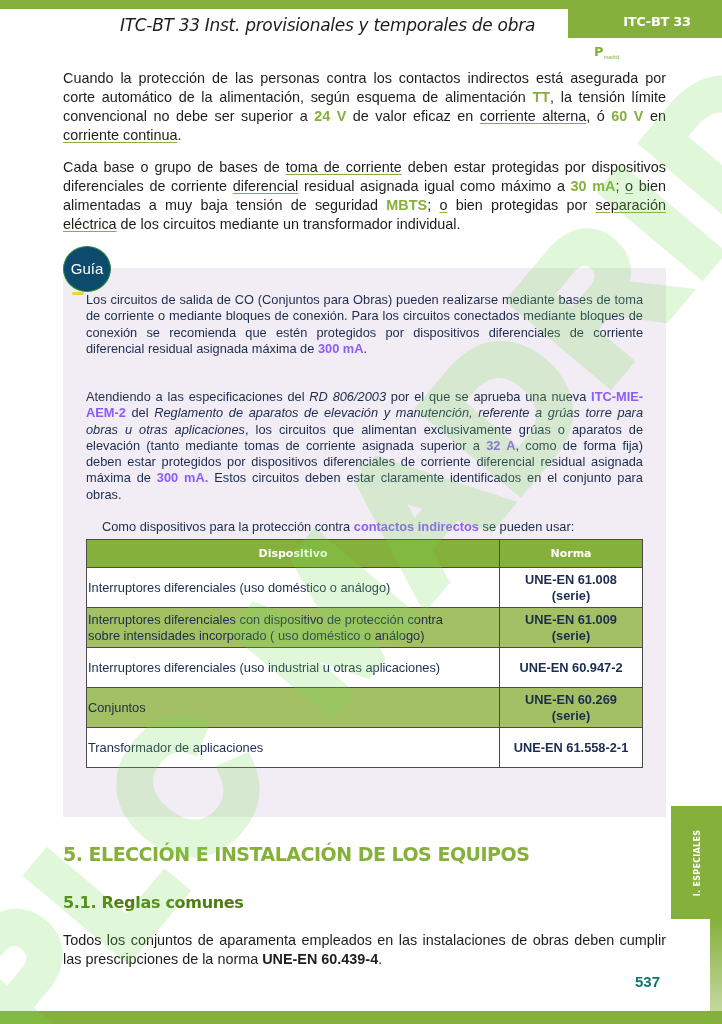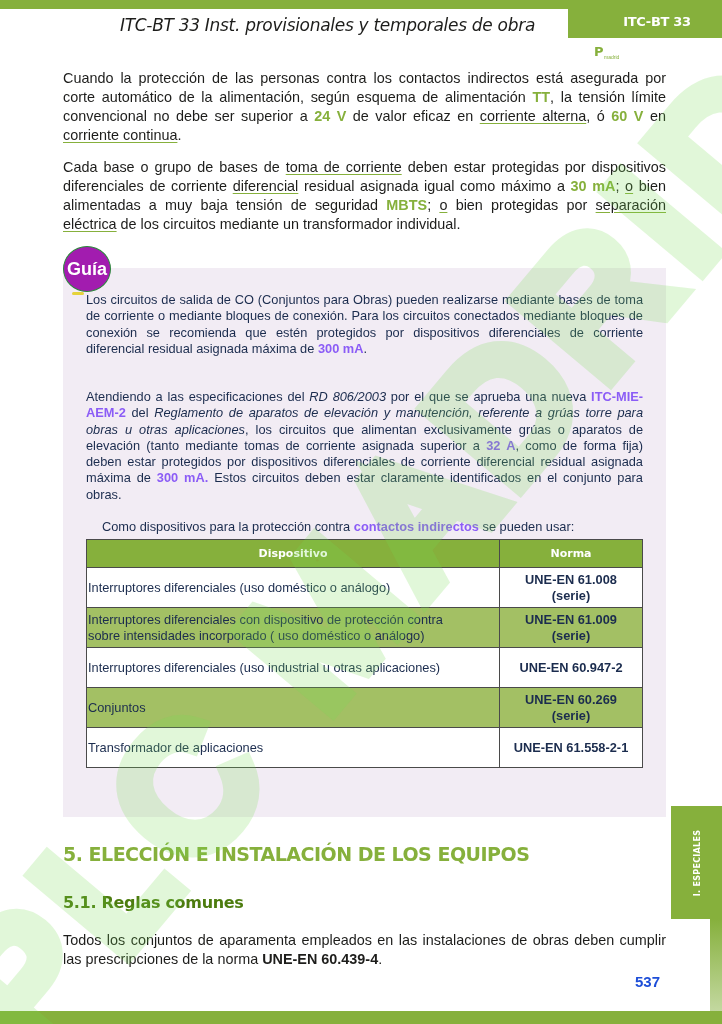--- a/index.html
+++ b/index.html
@@ -15,22 +15,22 @@
   .logo .lp { position: absolute; left: 0; top: 0; font-family: "DejaVu Sans", sans-serif; font-size: 13px; font-weight: bold; color: #86b03c; letter-spacing: -2px; }
   .logo .lm { position: absolute; left: 10px; top: 10px; font-size: 5px; color: #86b03c; }
 
   .para { position: absolute; left: 63px; width: 603px; font-size: 14.4px; line-height: 19px; text-align: justify; color: #1d1d1b; }
   .para .g { color: #86b03c; font-weight: bold; }
   .para .u { text-decoration: underline; text-decoration-color: #86b03c; text-underline-offset: 2px; }
   .p1 { top: 69px; }
   .p2 { top: 158px; }
 
   .guide-box { position: absolute; left: 63px; top: 268px; width: 603px; height: 549px; background: #f2ecf4; }
-  .guide-badge { position: absolute; left: 63px; top: 246px; width: 48px; height: 46px; border-radius: 50%; background: #a21caf;
-    border: 1.5px solid #2b8a3a; color: #ffffff; font-size: 18px; text-align: center; line-height: 44px; font-weight: bold; }
+  .guide-badge { position: absolute; left: 63px; top: 246px; width: 48px; height: 46px; border-radius: 50%; background: #0c4a6e;
+    border: 1.5px solid #2b8a3a; color: #ffffff; font-size: 15px; text-align: center; line-height: 44px; }
   .guide-badge::after { content: ""; position: absolute; left: 8px; bottom: -4px; width: 12px; height: 3px; background: #e5d33a; border-radius: 2px; }
 
   .gtext { position: absolute; left: 86px; width: 557px; font-size: 12.8px; line-height: 16.3px; color: #1b2c4e; text-align: justify; }
   .gtext b { color: #8b5cf6; }
   .gtext .u { text-underline-offset: 2px; }
   .g1 { top: 292px; }
   .g2 { top: 389px; }
   .g3 { top: 519px; margin-left: 16px; }
 
   table.devices { position: absolute; left: 86px; top: 539px; width: 557px; border-collapse: collapse; font-size: 12.8px; color: #1b2c4e; }
@@ -38,21 +38,21 @@
   table.devices th { background: #86b03c; color: #ffffff; font-family: "DejaVu Sans", sans-serif; font-size: 11px; font-weight: bold; height: 28px; }
   table.devices th.c2, table.devices td.c2 { width: 143px; text-align: center; }
   table.devices td { height: 40px; padding: 0 1px; line-height: 16px; }
   table.devices td.c2 { font-weight: bold; padding: 0 4px; }
   table.devices tr.alt td { background: #a3c064; }
   table.devices tr.plain td { background: #ffffff; }
 
   .h-section { position: absolute; left: 63px; top: 843px; font-family: "DejaVu Sans", sans-serif; font-weight: bold; font-size: 19px; color: #86b03c; letter-spacing: -0.5px; text-align: right; }
   .h-sub { position: absolute; left: 63px; top: 893px; font-family: "DejaVu Sans", sans-serif; font-weight: bold; font-size: 16px; color: #4d7c0f; letter-spacing: -0.3px; }
   .p3 { top: 931px; }
-  .page-num { position: absolute; left: 620px; top: 973px; width: 40px; text-align: right; font-size: 15px; font-weight: bold; color: #1d4ed8; }
+  .page-num { position: absolute; left: 620px; top: 973px; width: 40px; text-align: right; font-size: 15px; font-weight: bold; color: #0f766e; }
 
   .side-tab { position: absolute; left: 671px; top: 806px; width: 51px; height: 113px; background: #86b03c; }
   .side-tab span { position: absolute; left: 50%; top: 50%; transform: translate(-50%, -50%) rotate(-90deg); white-space: nowrap;
     font-family: "DejaVu Sans", sans-serif; font-size: 8px; font-weight: bold; color: #ffffff; letter-spacing: 0.3px; }
   .side-strip { position: absolute; left: 710px; top: 919px; width: 12px; height: 92px; background: linear-gradient(#86b03c, #c3d8a0); }
   .bottom-band { position: absolute; left: 0; top: 1011px; width: 722px; height: 13px; background: #86b03c; }
   .watermark-wrap { position: absolute; left: 0; top: 0; width: 722px; height: 1024px; overflow: hidden; pointer-events: none; }
   .wm { position: absolute; left: 64px; top: 890px; transform-origin: left bottom; transform: rotate(-50deg);
     font-family: "Liberation Sans", sans-serif; font-size: 170px; color: transparent; -webkit-text-stroke: 22px rgba(120, 220, 80, 0.22); white-space: nowrap; letter-spacing: 18px; }
 </style>

